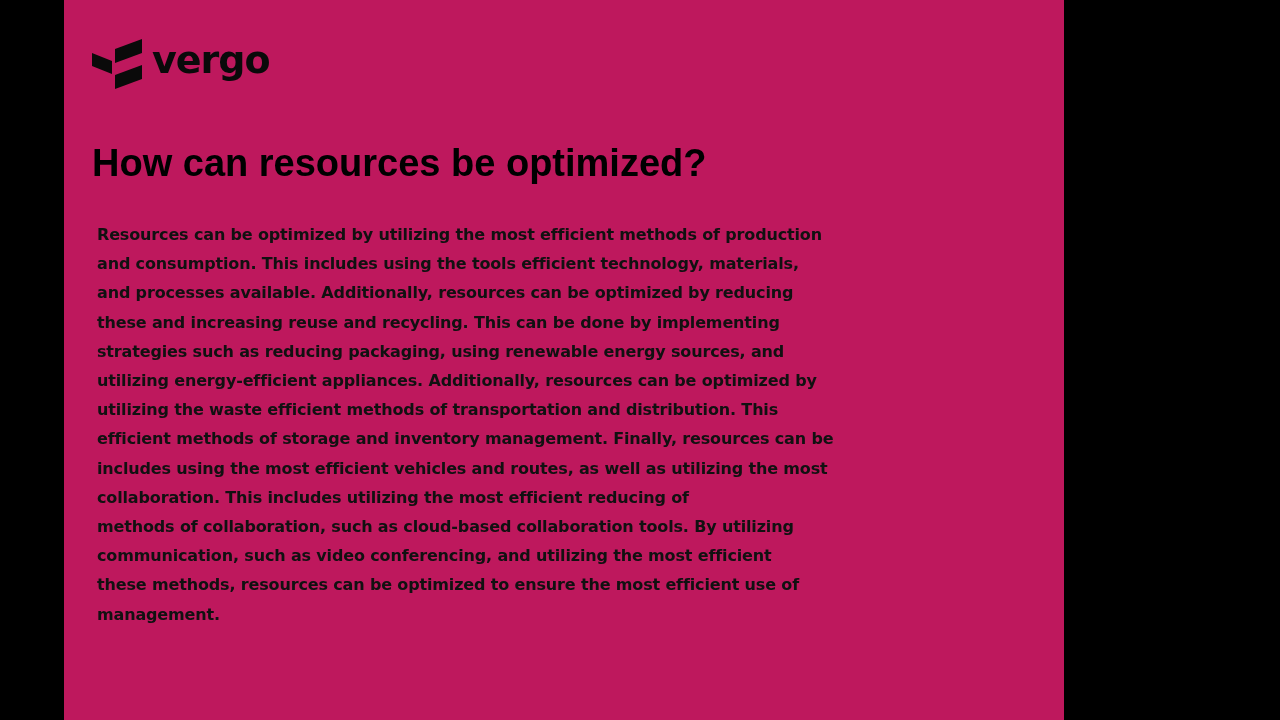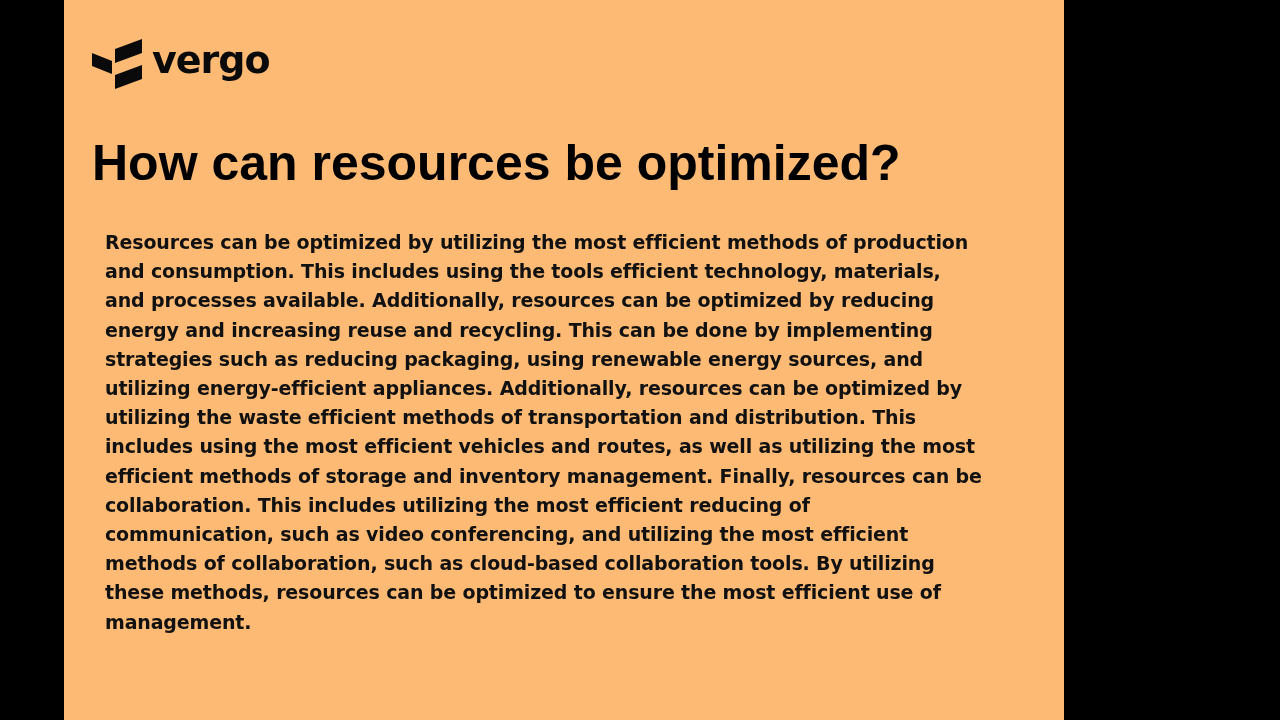--- a/index.html
+++ b/index.html
@@ -9,21 +9,21 @@
       height: 720px;
       background: #000000;
       overflow: hidden;
     }
     .slide {
       position: absolute;
       left: 64px;
       top: 0;
       width: 1000px;
       height: 720px;
-      background: #fdba74;
+      background: #be185d;
     }
     .logo {
       position: absolute;
       left: 28px;
       top: 38px;
       height: 52px;
       display: flex;
       align-items: center;
     }
     .logo-mark {
@@ -41,34 +41,34 @@
       line-height: 1;
       margin-top: -8px;
     }
     .title {
       position: absolute;
       left: 28px;
       top: 140px;
       margin: 0;
       font-family: "Liberation Sans", sans-serif;
       font-weight: bold;
-      font-size: 50px;
+      font-size: 38px;
       color: #000000;
       line-height: 46px;
       white-space: nowrap;
     }
     .body {
       position: absolute;
       left: 25px;
       top: 212px;
       width: 1040px;
-      margin: 16px;
+      margin: 8px;
       font-family: "DejaVu Sans", sans-serif;
       font-weight: bold;
-      font-size: 19px;
+      font-size: 16px;
       line-height: 29.2px;
       color: #111111;
       letter-spacing: -0.15px;
     }
     .body .line {
       display: block;
       white-space: nowrap;
     }
   </style>
 </head>
@@ -86,25 +86,25 @@
     </svg>
     <span class="logo-text">vergo</span>
   </div>
 
   <h1 class="title">How can resources be optimized?</h1>
 
   <p class="body">
     <span class="line">Resources can be optimized by utilizing the most efficient methods of production</span>
     <span class="line">and consumption. This includes using the tools efficient technology, materials,</span>
     <span class="line">and processes available. Additionally, resources can be optimized by reducing</span>
-    <span class="line">energy and increasing reuse and recycling. This can be done by implementing</span>
+    <span class="line">these and increasing reuse and recycling. This can be done by implementing</span>
     <span class="line">strategies such as reducing packaging, using renewable energy sources, and</span>
     <span class="line">utilizing energy-efficient appliances. Additionally, resources can be optimized by</span>
     <span class="line">utilizing the waste efficient methods of transportation and distribution. This</span>
+    <span class="line">efficient methods of storage and inventory management. Finally, resources can be</span>
     <span class="line">includes using the most efficient vehicles and routes, as well as utilizing the most</span>
-    <span class="line">efficient methods of storage and inventory management. Finally, resources can be</span>
     <span class="line">collaboration. This includes utilizing the most efficient reducing of</span>
+    <span class="line">methods of collaboration, such as cloud-based collaboration tools. By utilizing</span>
     <span class="line">communication, such as video conferencing, and utilizing the most efficient</span>
-    <span class="line">methods of collaboration, such as cloud-based collaboration tools. By utilizing</span>
     <span class="line">these methods, resources can be optimized to ensure the most efficient use of</span>
     <span class="line">management.</span>
   </p>
 </div>
 
 </body></html>

